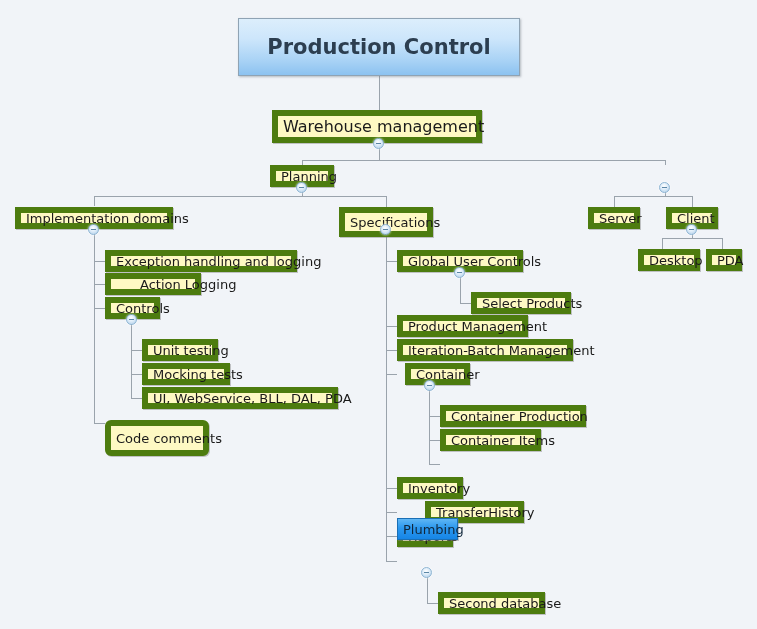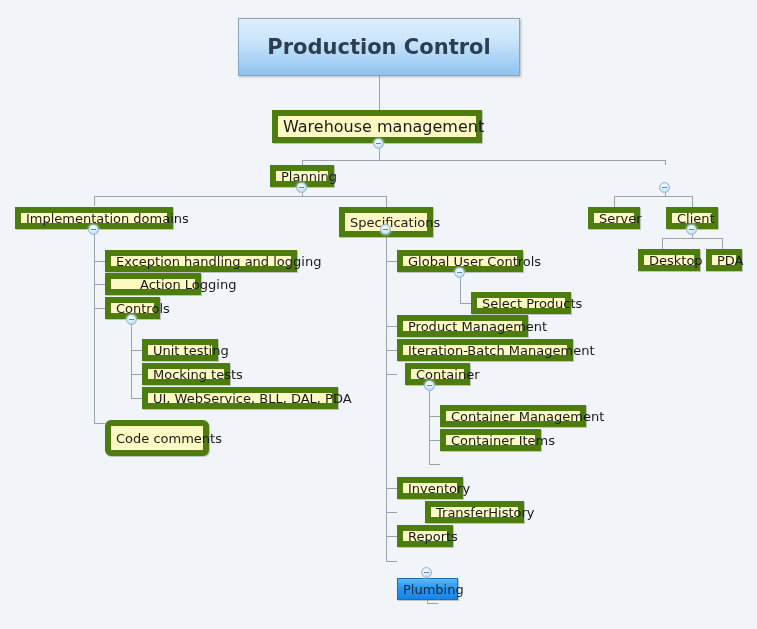--- a/index.html
+++ b/index.html
@@ -206,34 +206,37 @@
   </div>
   <div class="node" style="left:397px; top:339px; width:176px; height:22px;">
     <span>Iteration-Batch Management</span>
   </div>
   <div class="node" style="left:397px; top:363px; width:65px; height:22px;margin-left:8px;">
     <span>Container</span>
   </div>
   <div class="toggle" style="left:424px; top:380px;"></div>
 
   <div class="node" style="left:440px; top:405px; width:146px; height:22px;">
-    <span>Container Management</span>
+    <span>Container Production</span>
   </div>
   <div class="node" style="left:440px; top:429px; width:101px; height:22px;">
     <span>Container Items</span>
   </div>
 
   <div class="node" style="left:397px; top:477px; width:66px; height:22px;">
     <span>Inventory</span>
   </div>
   <div class="node" style="left:397px; top:501px; width:99px; height:22px;margin-left:28px;">
     <span>TransferHistory</span>
   </div>
   <div class="node" style="left:397px; top:525px; width:56px; height:22px;">
     <span>Reports</span>
   </div>
-  <div class="node selected" style="left:397px; top:578px; width:61px; height:22px;text-align:center;">
+  <div class="node selected" style="left:397px; top:518px; width:61px; height:22px;text-align:center;">
     <span>Plumbing</span>
   </div>
   <div class="toggle" style="left:421px; top:567px;"></div>
 
+  <div class="node" style="left:438px; top:592px; width:107px; height:22px;">
+    <span>Second database</span>
+  </div>
 
 </div>
 
 </body></html>

